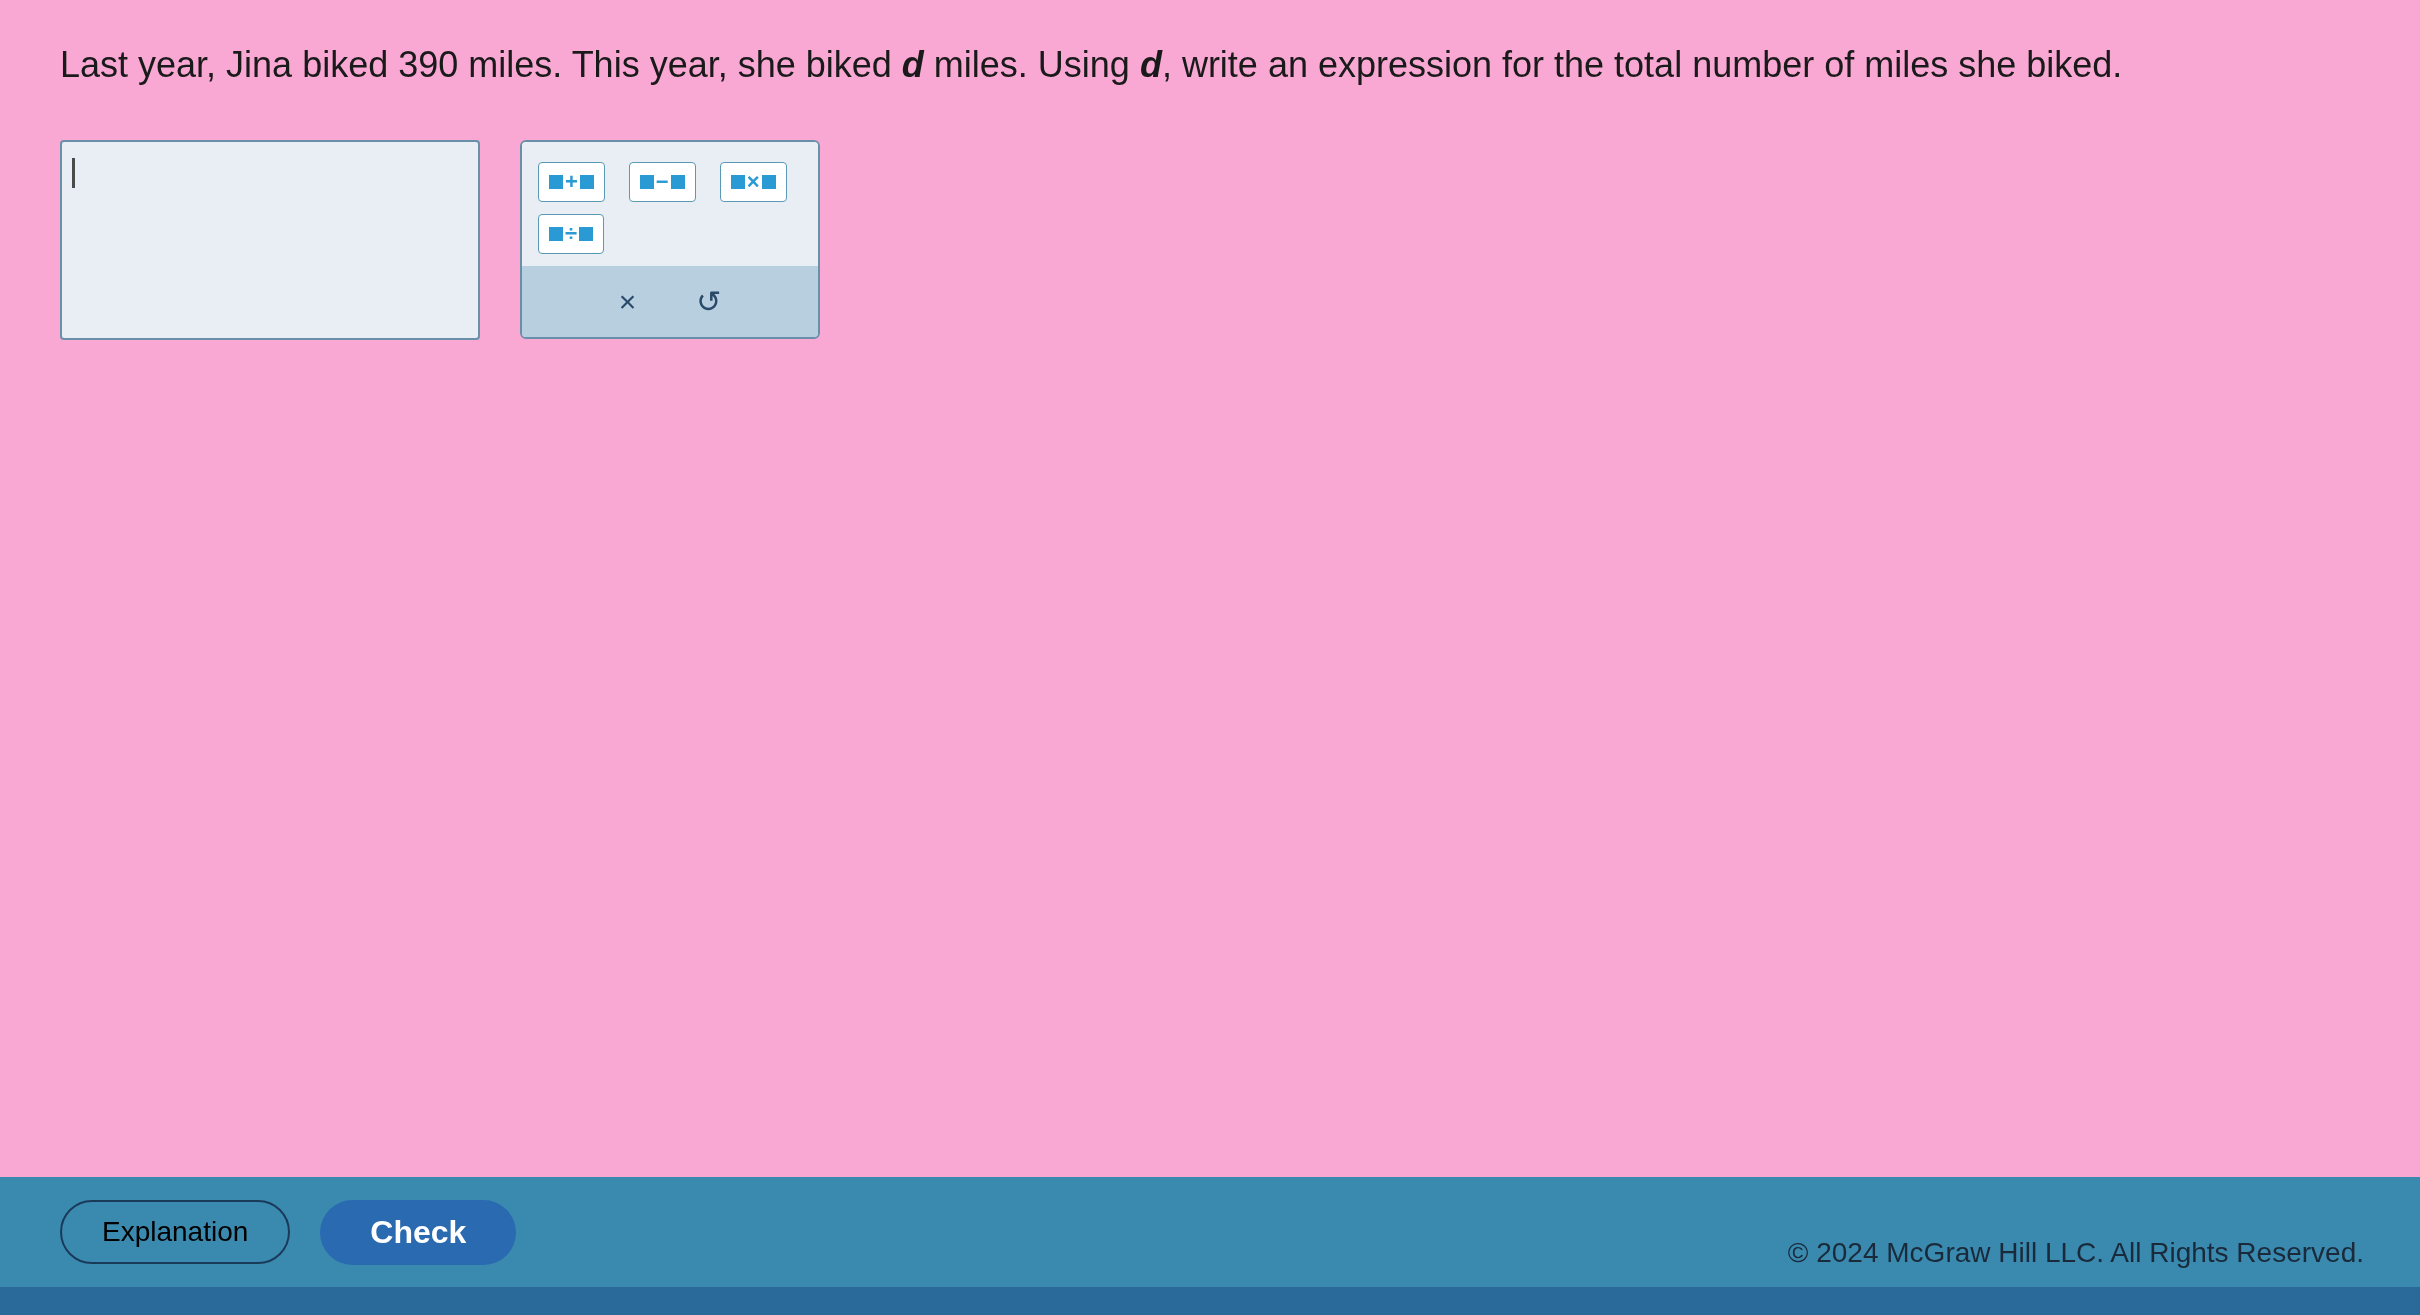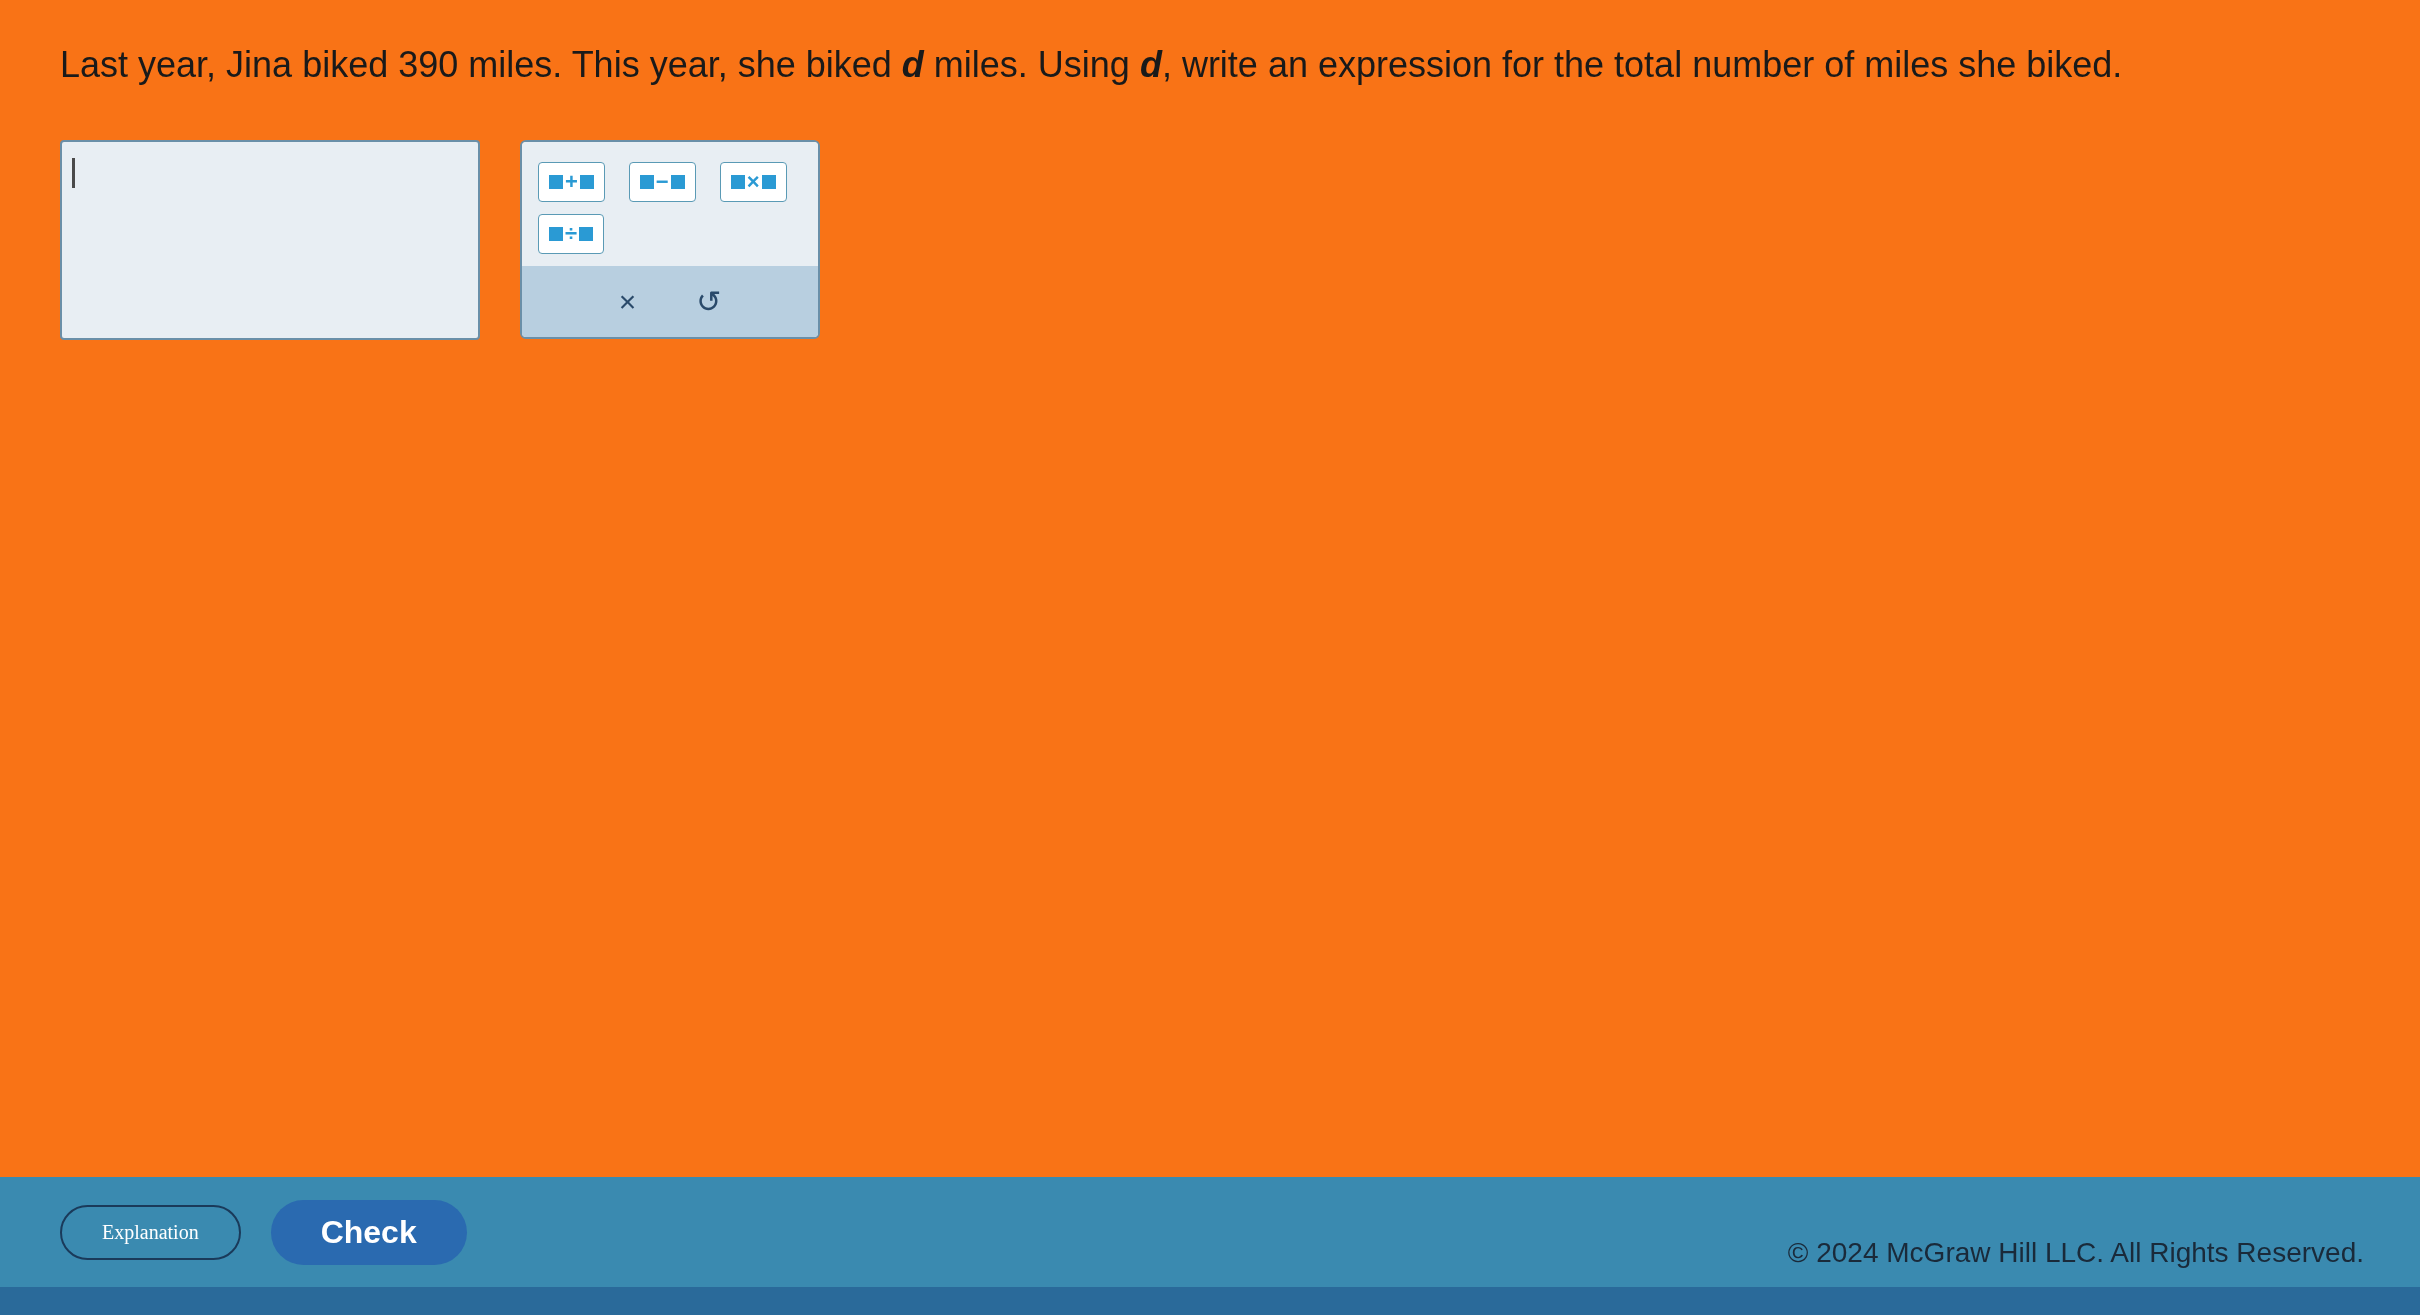--- a/index.html
+++ b/index.html
@@ -9,21 +9,21 @@
       background: #d0d8e0;
       width: 2420px;
       height: 1315px;
       overflow: hidden;
       display: flex;
       flex-direction: column;
     }
 
     .main-content {
       flex: 1;
-      background: #f97316;
+      background: #f9a8d4;
       padding: 40px 60px;
       position: relative;
     }
 
     .question-text {
       font-size: 36px;
       color: #1a1a1a;
       line-height: 1.4;
       margin-bottom: 50px;
       font-weight: 400;
@@ -138,26 +138,25 @@
       align-items: center;
       padding: 0 60px;
       gap: 30px;
       position: relative;
     }
 
     .explanation-btn {
       background: transparent;
       border: 2.5px solid #1a3a5a;
       border-radius: 50px;
-      color: #ffffff;
-      font-size: 20px;
+      color: #000000;
+      font-size: 28px;
       padding: 14px 40px;
       cursor: pointer;
       font-weight: 500;
-      font-family: Liberation Serif, serif;
     }
 
     .check-btn {
       background: #2a6ab0;
       border: none;
       border-radius: 50px;
       color: white;
       font-size: 32px;
       padding: 14px 50px;
       cursor: pointer;

